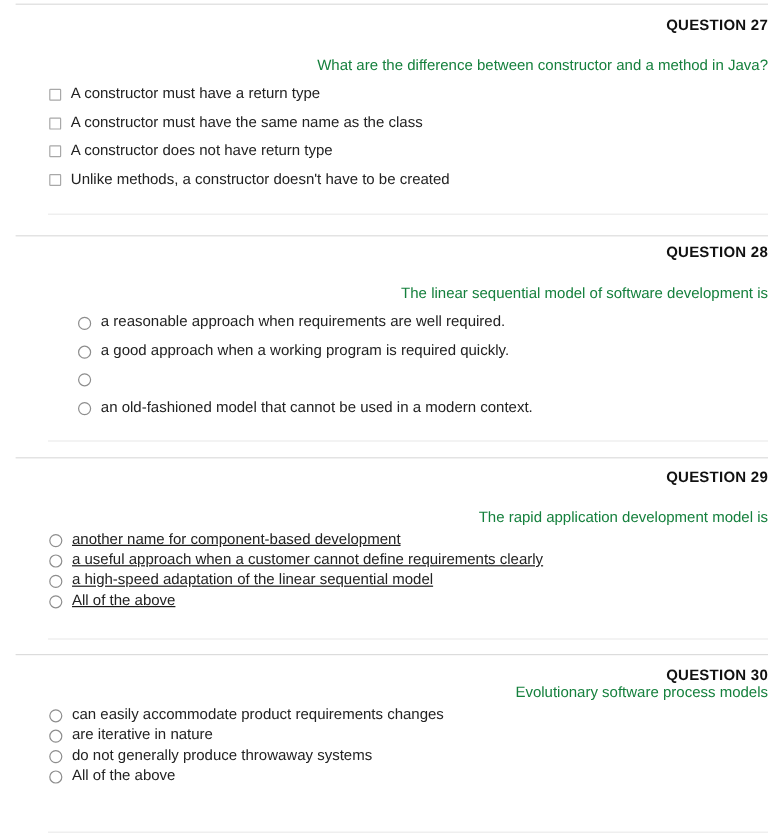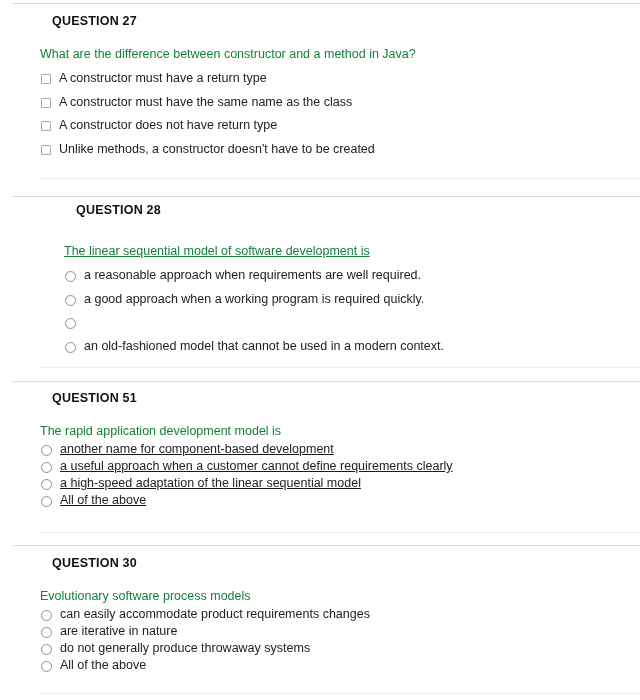--- a/index.html
+++ b/index.html
@@ -16,20 +16,21 @@
     -webkit-font-smoothing: antialiased;
     overflow: hidden;
     position: relative;
   }
 
   .quiz-page {
     width: 640px;
     height: 700px;
     position: relative;
     box-sizing: border-box;
+    text-align: right;
   }
 
   
   .rule {
     position: absolute;
     height: 0;
     border-top: 1px solid #dcdcdc;
   }
   .rule.thin {
     border-top: 1px solid #ececec;
@@ -136,21 +137,21 @@
         <span class="option-label">Unlike methods, a constructor doesn't have to be created</span>
       </li>
     </ul>
   </div>
 
   <div class="rule inner thin" style="top:178px;"></div>
   <div class="rule outer" style="top:196px;"></div>
 
   <div class="question-block" style="top:203px;padding-left:24px;">
     <div class="question-header">QUESTION 28</div>
-    <div class="question-prompt" style="margin-top:27px;text-decoration:underline;">The linear sequential model of software development is</div>
+    <div class="question-prompt" style="margin-top:20px;">The linear sequential model of software development is</div>
     <ul class="options spacing-loose" style="margin-top:11px;">
       <li class="option">
         <span class="option-control radio"></span>
         <span class="option-label">a reasonable approach when requirements are well required.</span>
       </li>
       <li class="option">
         <span class="option-control radio"></span>
         <span class="option-label">a good approach when a working program is required quickly.</span>
       </li>
       <li class="option">
@@ -160,21 +161,21 @@
         <span class="option-control radio"></span>
         <span class="option-label">an old-fashioned model that cannot be used in a modern context.</span>
       </li>
     </ul>
   </div>
 
   <div class="rule inner thin" style="top:367px;"></div>
   <div class="rule outer" style="top:381px;"></div>
 
   <div class="question-block" style="top:391px;">
-    <div class="question-header">QUESTION 51</div>
+    <div class="question-header">QUESTION 29</div>
     <div class="question-prompt" style="margin-top:19px;">The rapid application development model is</div>
     <ul class="options spacing-tight" style="margin-top:5px;text-decoration:underline;">
       <li class="option">
         <span class="option-control radio"></span>
         <span class="option-label">another name for component-based development</span>
       </li>
       <li class="option">
         <span class="option-control radio"></span>
         <span class="option-label">a useful approach when a customer cannot define requirements clearly</span>
       </li>
@@ -187,21 +188,21 @@
         <span class="option-label">All of the above</span>
       </li>
     </ul>
   </div>
 
   <div class="rule inner thin" style="top:532px;"></div>
   <div class="rule outer" style="top:545px;"></div>
 
   <div class="question-block" style="top:556px;">
     <div class="question-header">QUESTION 30</div>
-    <div class="question-prompt" style="margin-top:19px;">Evolutionary software process models</div>
+    <div class="question-prompt" style="">Evolutionary software process models</div>
     <ul class="options spacing-tight" style="margin-top:5px;">
       <li class="option">
         <span class="option-control radio"></span>
         <span class="option-label">can easily accommodate product requirements changes</span>
       </li>
       <li class="option">
         <span class="option-control radio"></span>
         <span class="option-label">are iterative in nature</span>
       </li>
       <li class="option">

